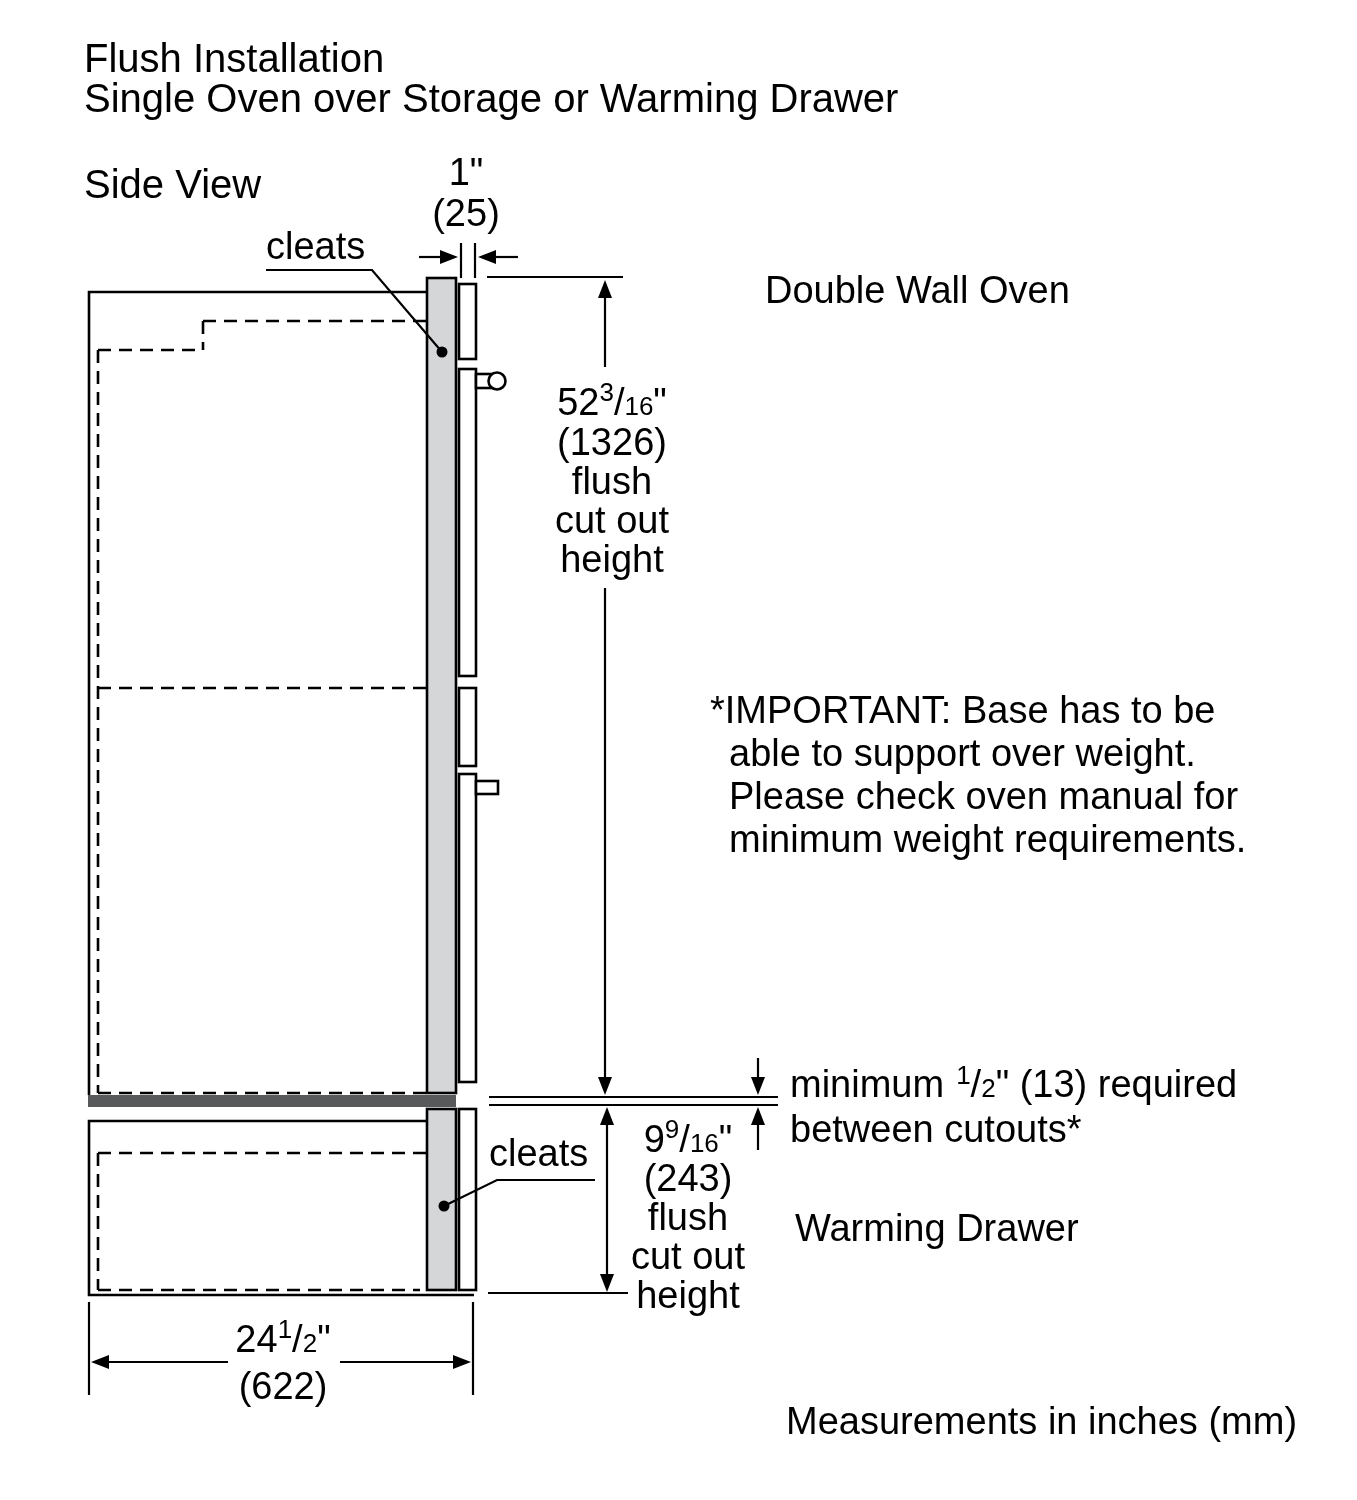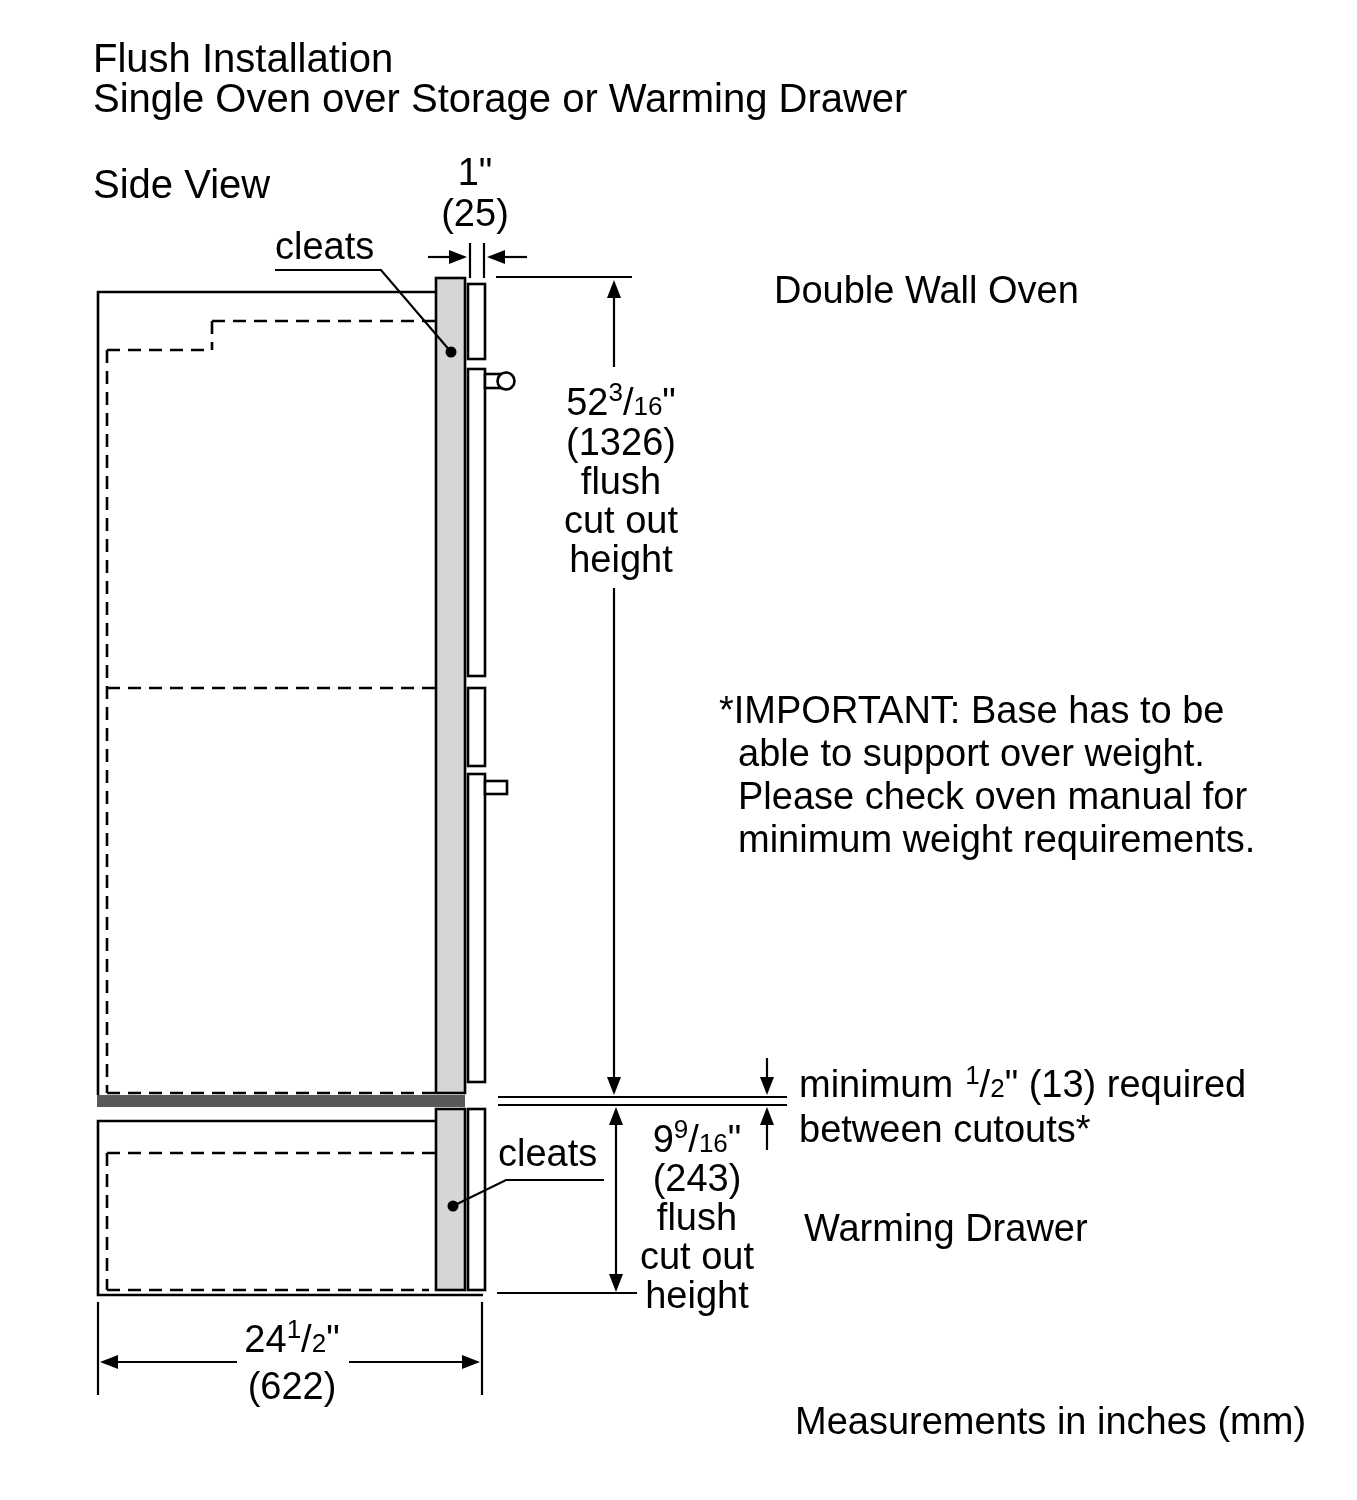--- a/index.html
+++ b/index.html
@@ -1,16 +1,16 @@
 <!DOCTYPE html>
 <html><head>
 <meta charset="utf-8">
 <style>
   html, body { margin: 0; padding: 0; background: #ffffff; }
-  .stage { position: relative; width: 1219px; height: 1500px; background: #ffffff; padding-left: 9px; }
+  .stage { position: relative; width: 1219px; height: 1500px; background: #ffffff; }
   svg text { font-family: "Liberation Sans", sans-serif; fill: #000000; }
   .t40 { font-size: 40px; }
   .t38 { font-size: 38px; }
   .small { font-size: 26px; }
   .mid { text-anchor: middle; }
   .solid { stroke: #000000; stroke-width: 2.6; fill: none; }
   .dash  { stroke: #000000; stroke-width: 2.6; fill: none; stroke-dasharray: 13 8; }
   .ln    { stroke: #000000; stroke-width: 2.2; fill: none; }
   .ah    { fill: #000000; stroke: none; }
   .whitefill { fill: #ffffff; }

